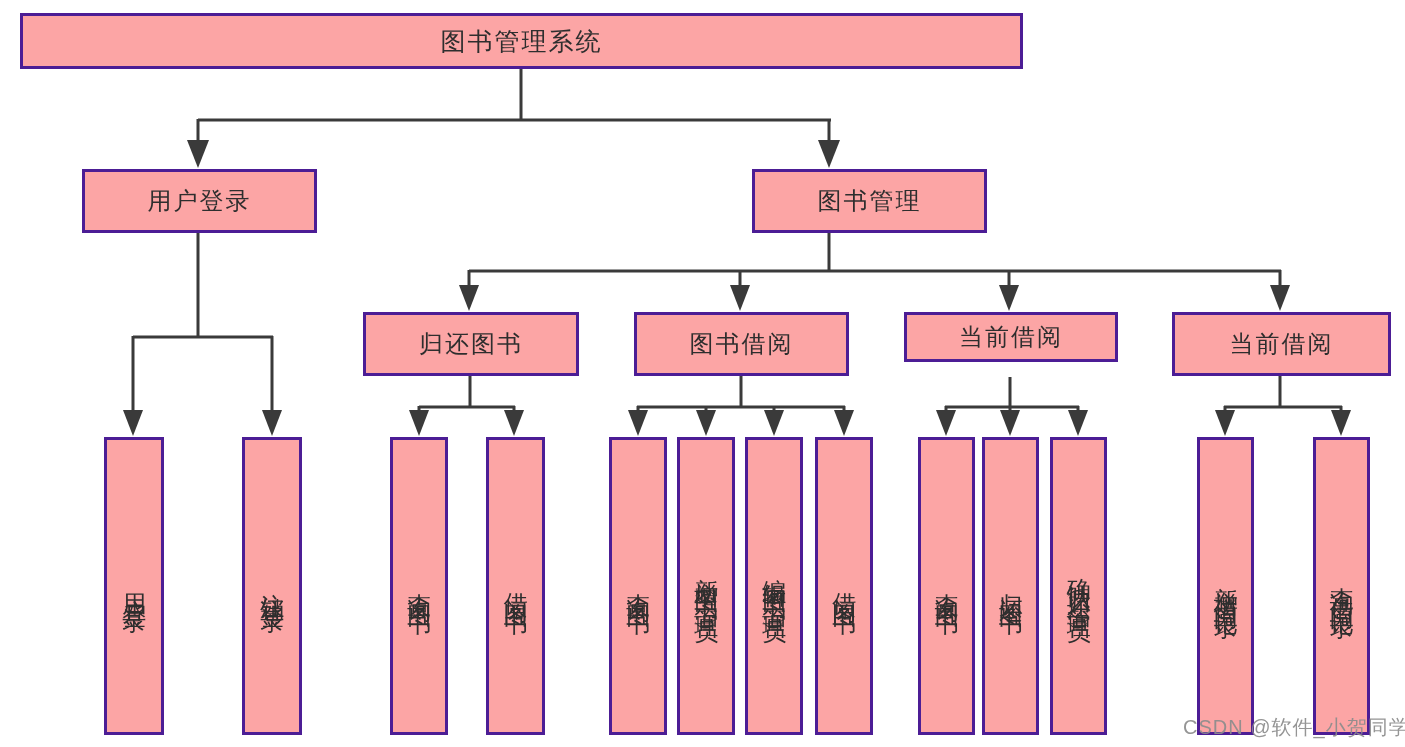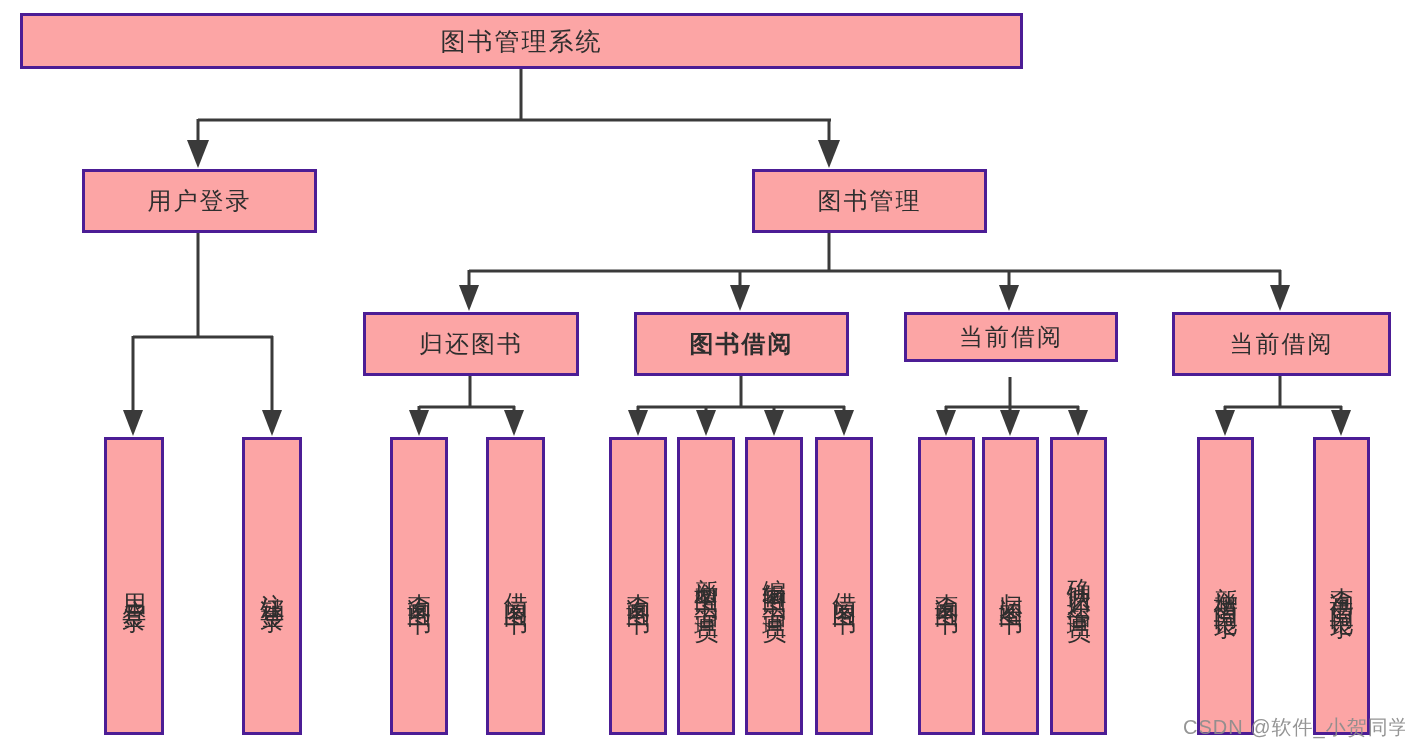--- a/index.html
+++ b/index.html
@@ -101,21 +101,21 @@
       <polygon points="1331,410 1351,410 1341,436"></polygon>
     </g>
   </svg>
 
   <div class="node hnode rootnode" style="left:20px; top:13px; width:1003px; height:56px;">图书管理系统</div>
 
   <div class="node hnode" style="left:82px; top:169px; width:235px; height:64px;">用户登录</div>
   <div class="node hnode" style="left:752px; top:169px; width:235px; height:64px;">图书管理</div>
 
   <div class="node hnode" style="left:363px; top:312px; width:216px; height:64px;">归还图书</div>
-  <div class="node hnode" style="left:634px; top:312px; width:215px; height:64px;font-weight:bold;">图书借阅</div>
+  <div class="node hnode" style="left:634px; top:312px; width:215px; height:64px;">图书借阅</div>
   <div class="node hnode" style="left:904px; top:312px; width:214px; height:50px;">当前借阅</div>
   <div class="node hnode" style="left:1172px; top:312px; width:219px; height:64px;">当前借阅</div>
 
   <div class="node leaf" style="left:104px; top:437px; width:60px; height:298px;">
     <span class="vtext">用户登录</span>
   </div>
   <div class="node leaf" style="left:242px; top:437px; width:60px; height:298px;">
     <span class="vtext">注销登录</span>
   </div>
 

